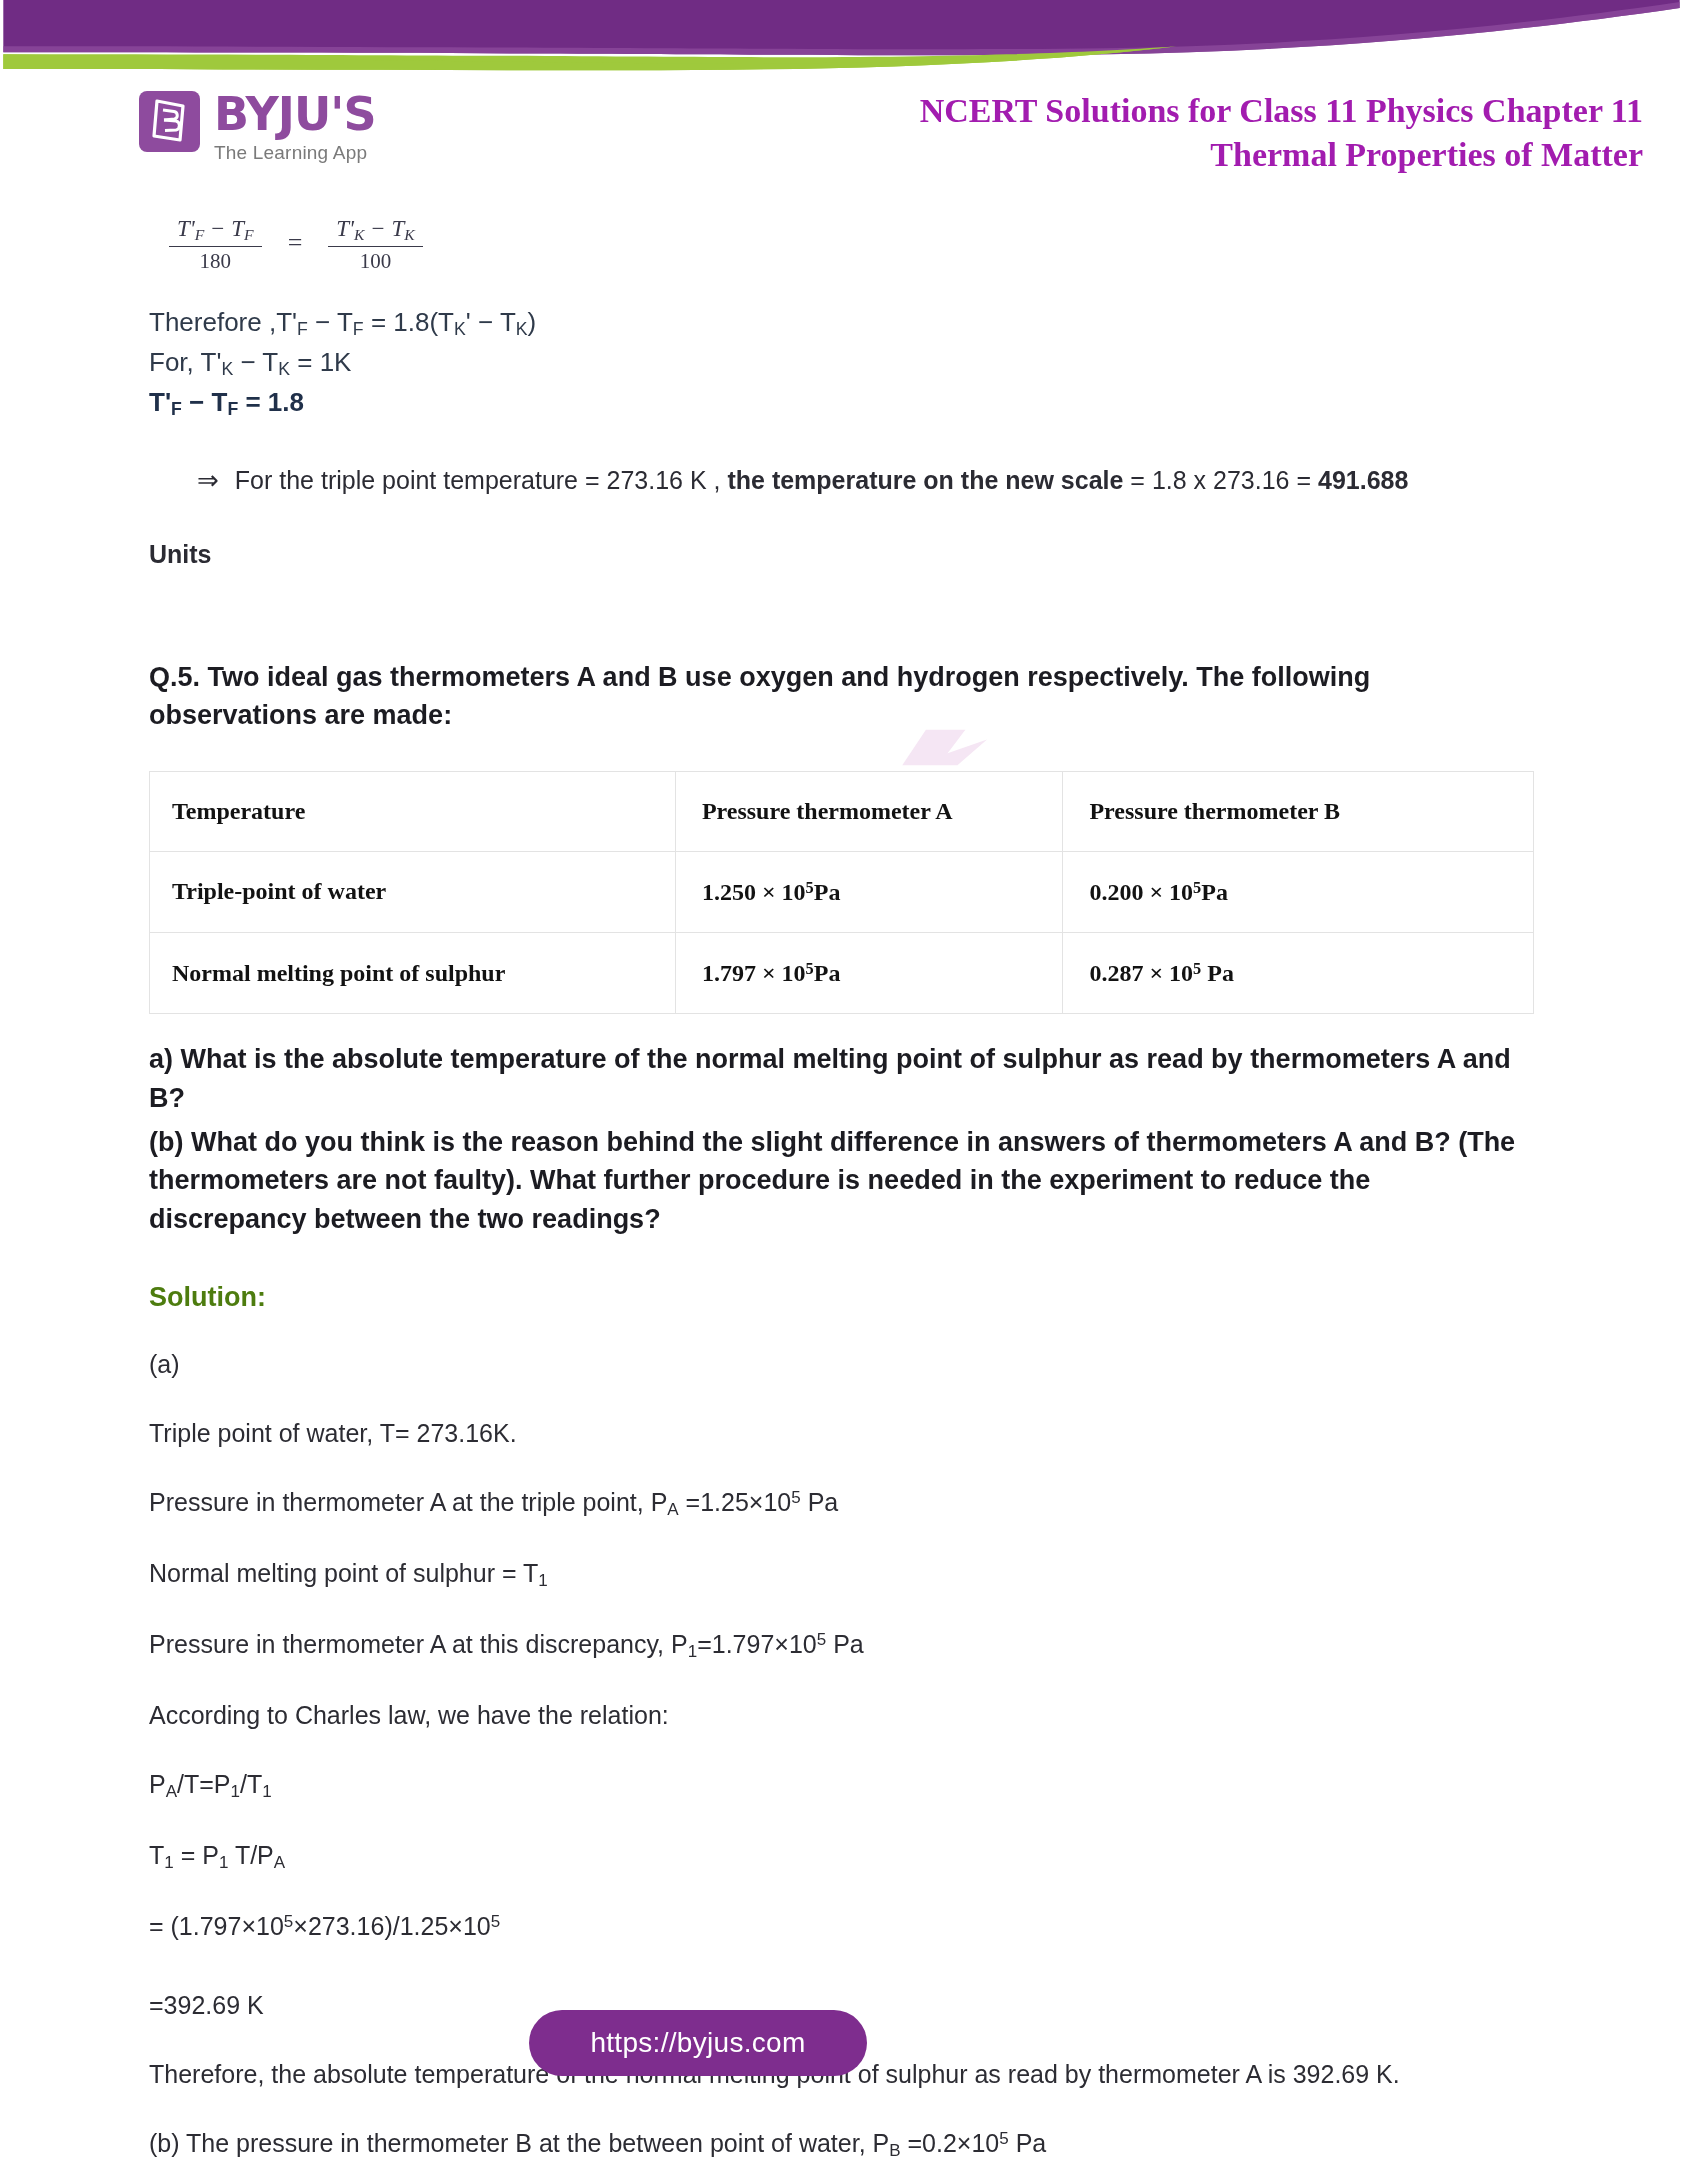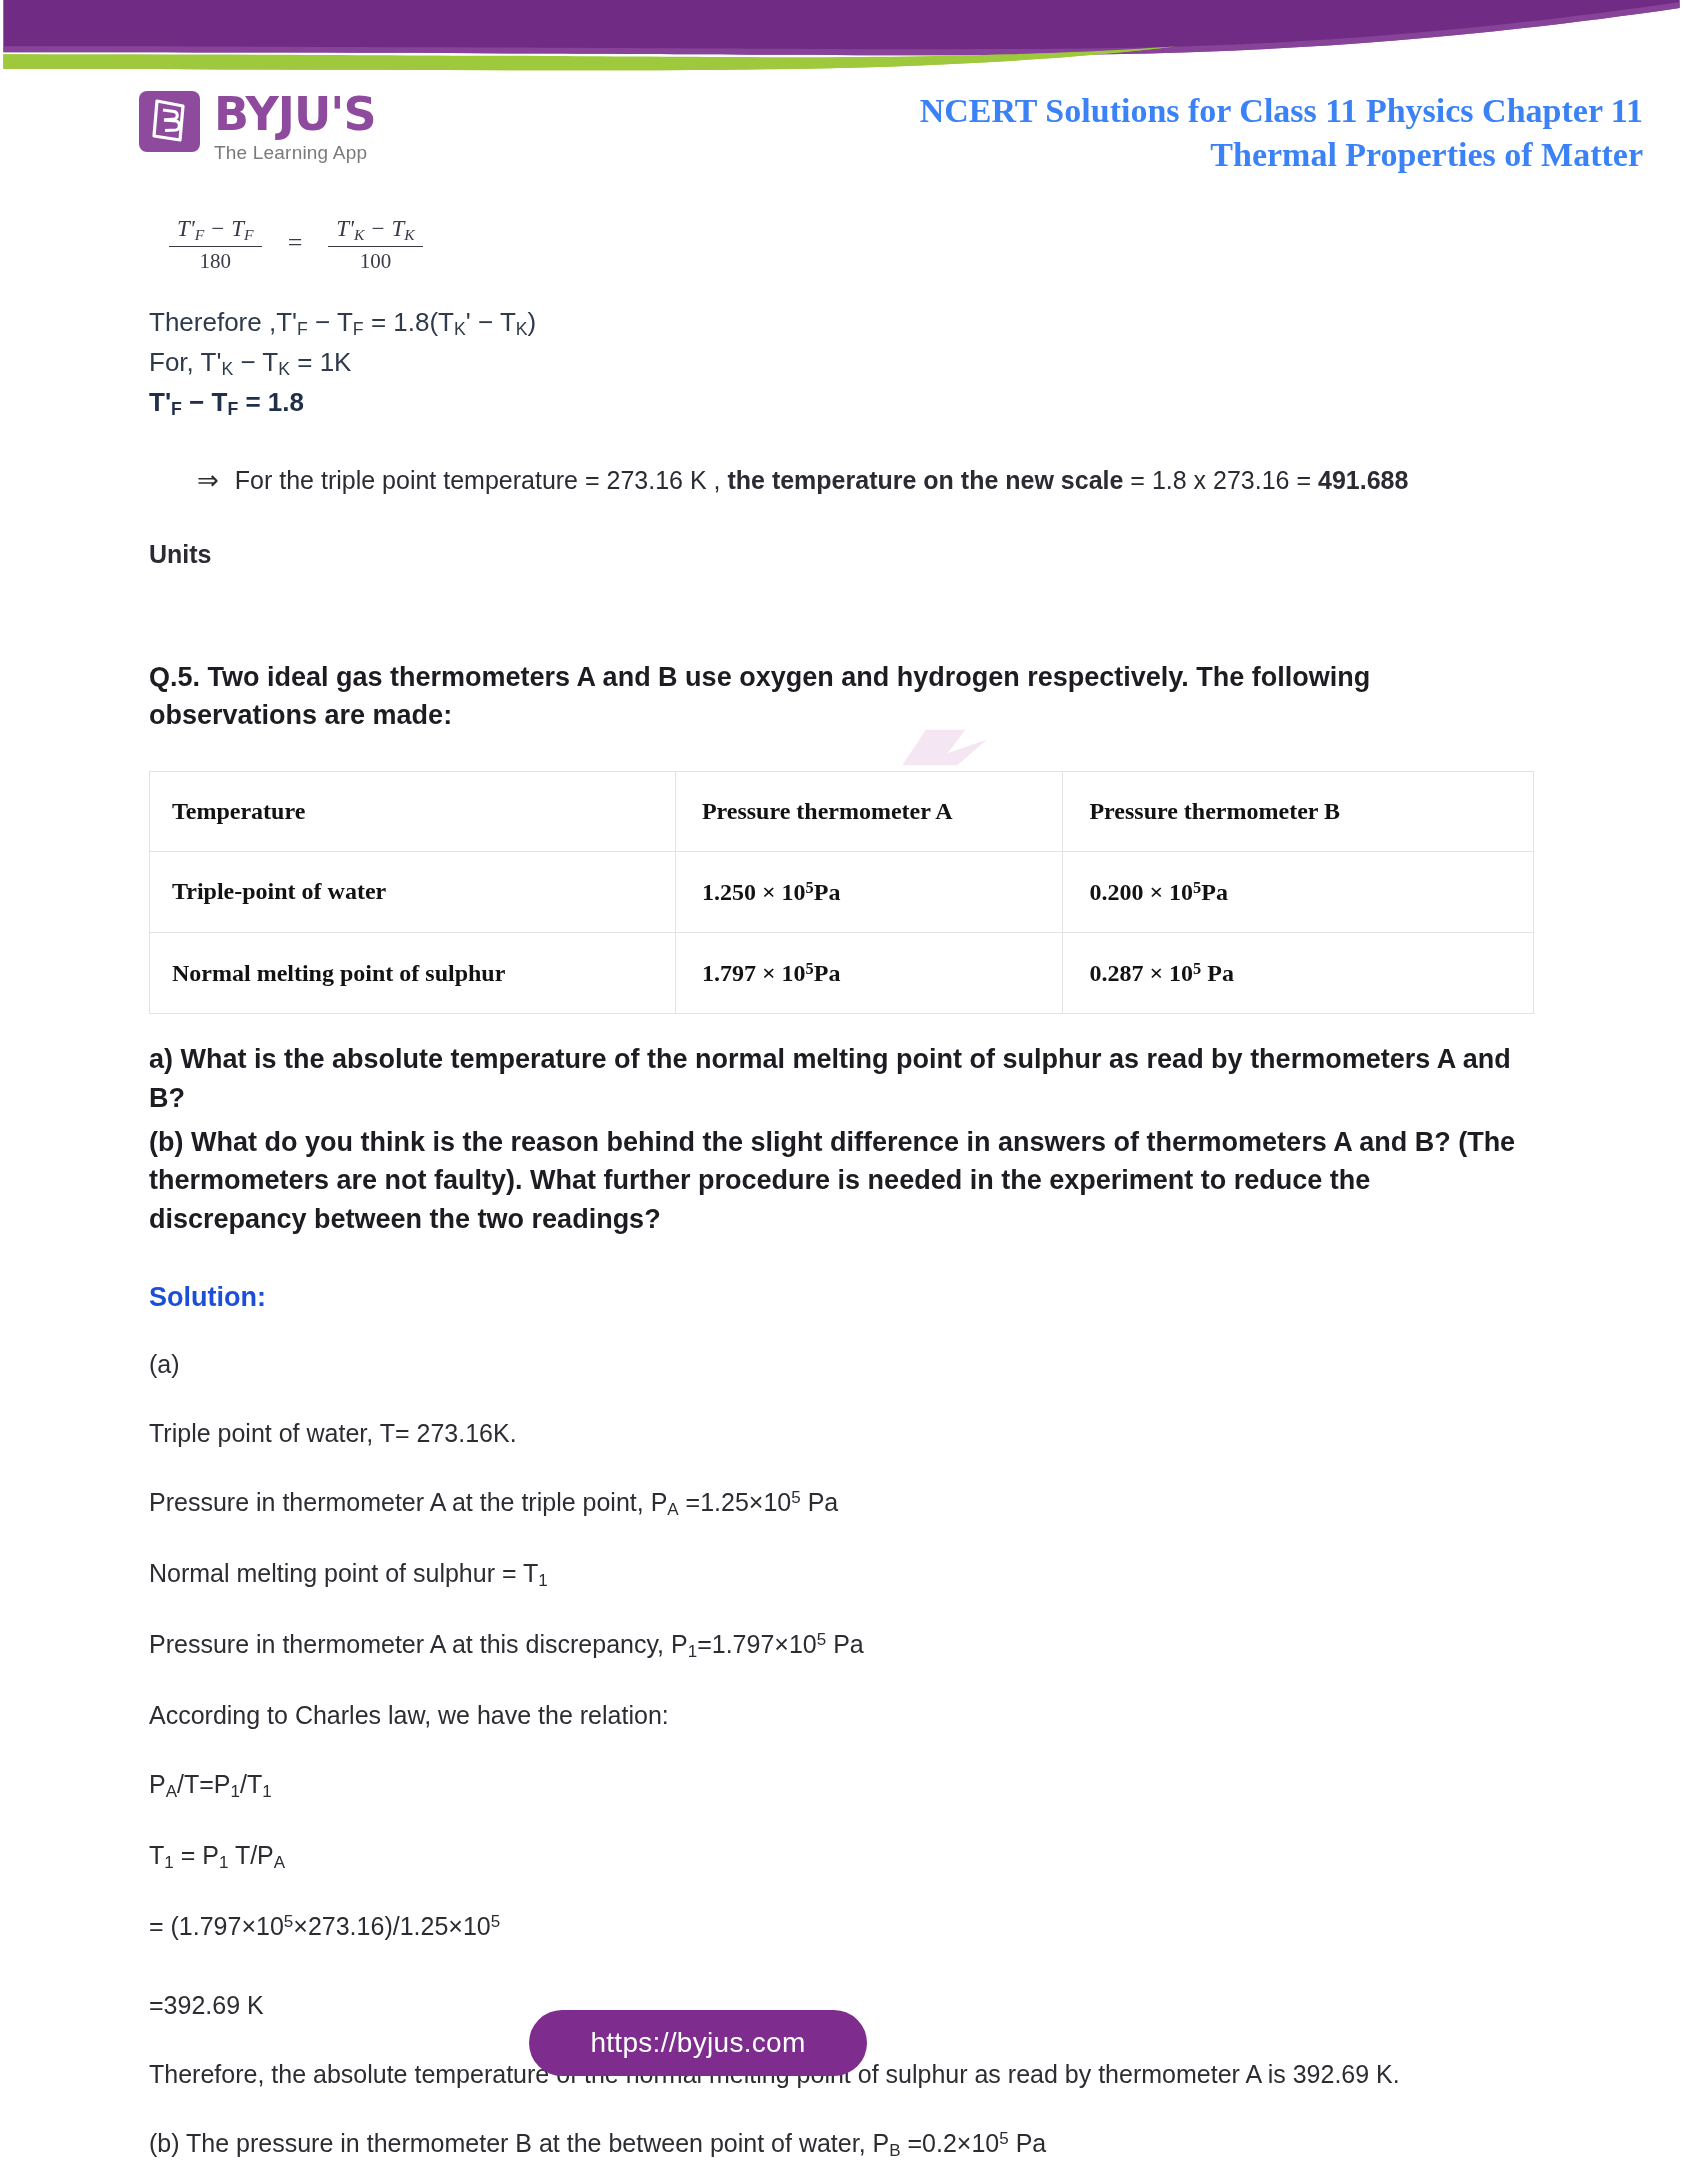--- a/index.html
+++ b/index.html
@@ -74,21 +74,21 @@
     letter-spacing: 0.2px;
   }
   .doc-title {
     position: absolute;
     right: 40px;
     top: 18px;
     text-align: right;
     font-family: "Liberation Serif", serif;
     font-weight: bold;
     font-size: 34px;
-    color: #3b82f6;
+    color: #a21caf;
     line-height: 1.28;
   }
 
   
   .content {
     position: absolute;
     top: 198px;
     left: 0;
     width: 1683px;
   }
@@ -196,21 +196,21 @@
     font-size: 27px;
     font-weight: bold;
     line-height: 1.42;
     color: #1c1c22;
   }
 
   .sol-head {
     margin: 44px 0 0 0;
     font-size: 27px;
     font-weight: bold;
-    color: #1d4ed8;
+    color: #4d7c0f;
   }
 
   .line {
     margin: 34px 0 0 0;
     font-size: 25px;
     color: #2c2c33;
     line-height: 1.4;
   }
   .line.gap { margin-top: 44px; }
 

